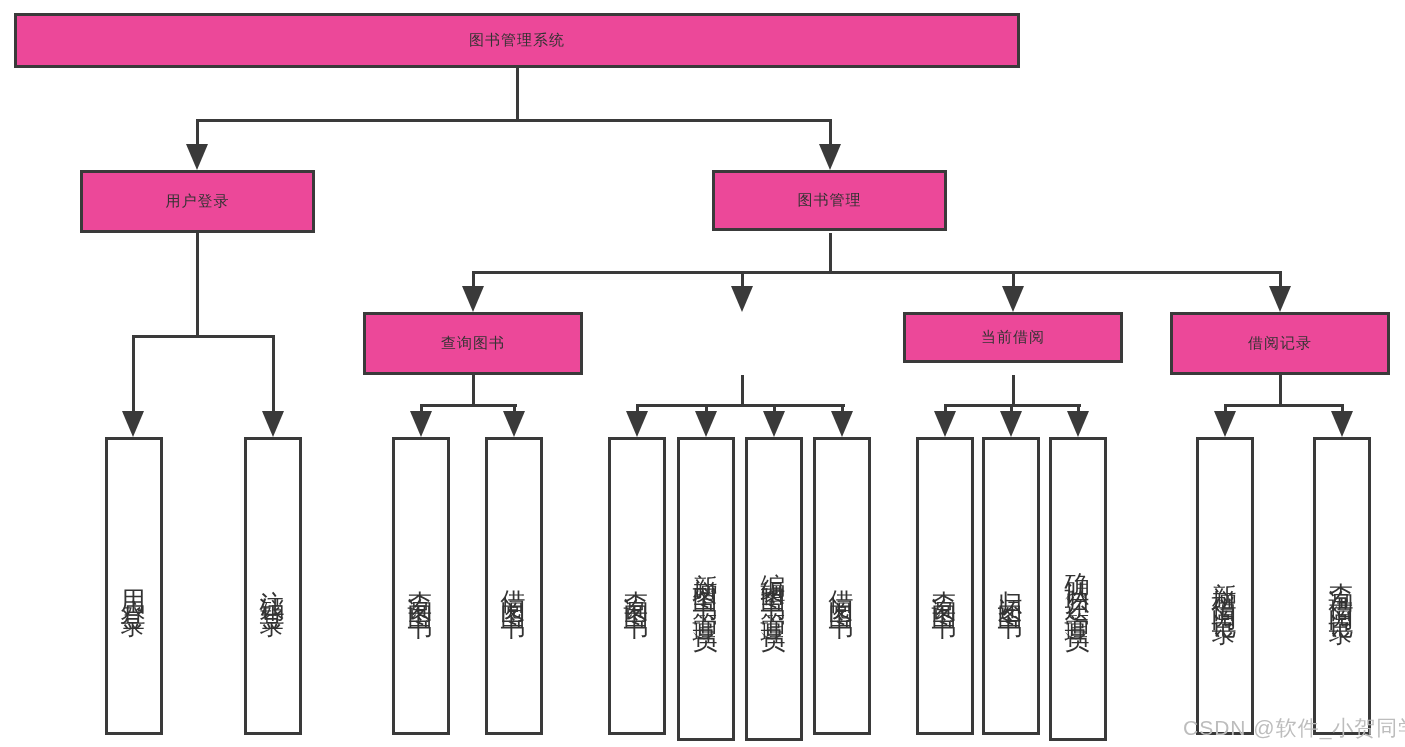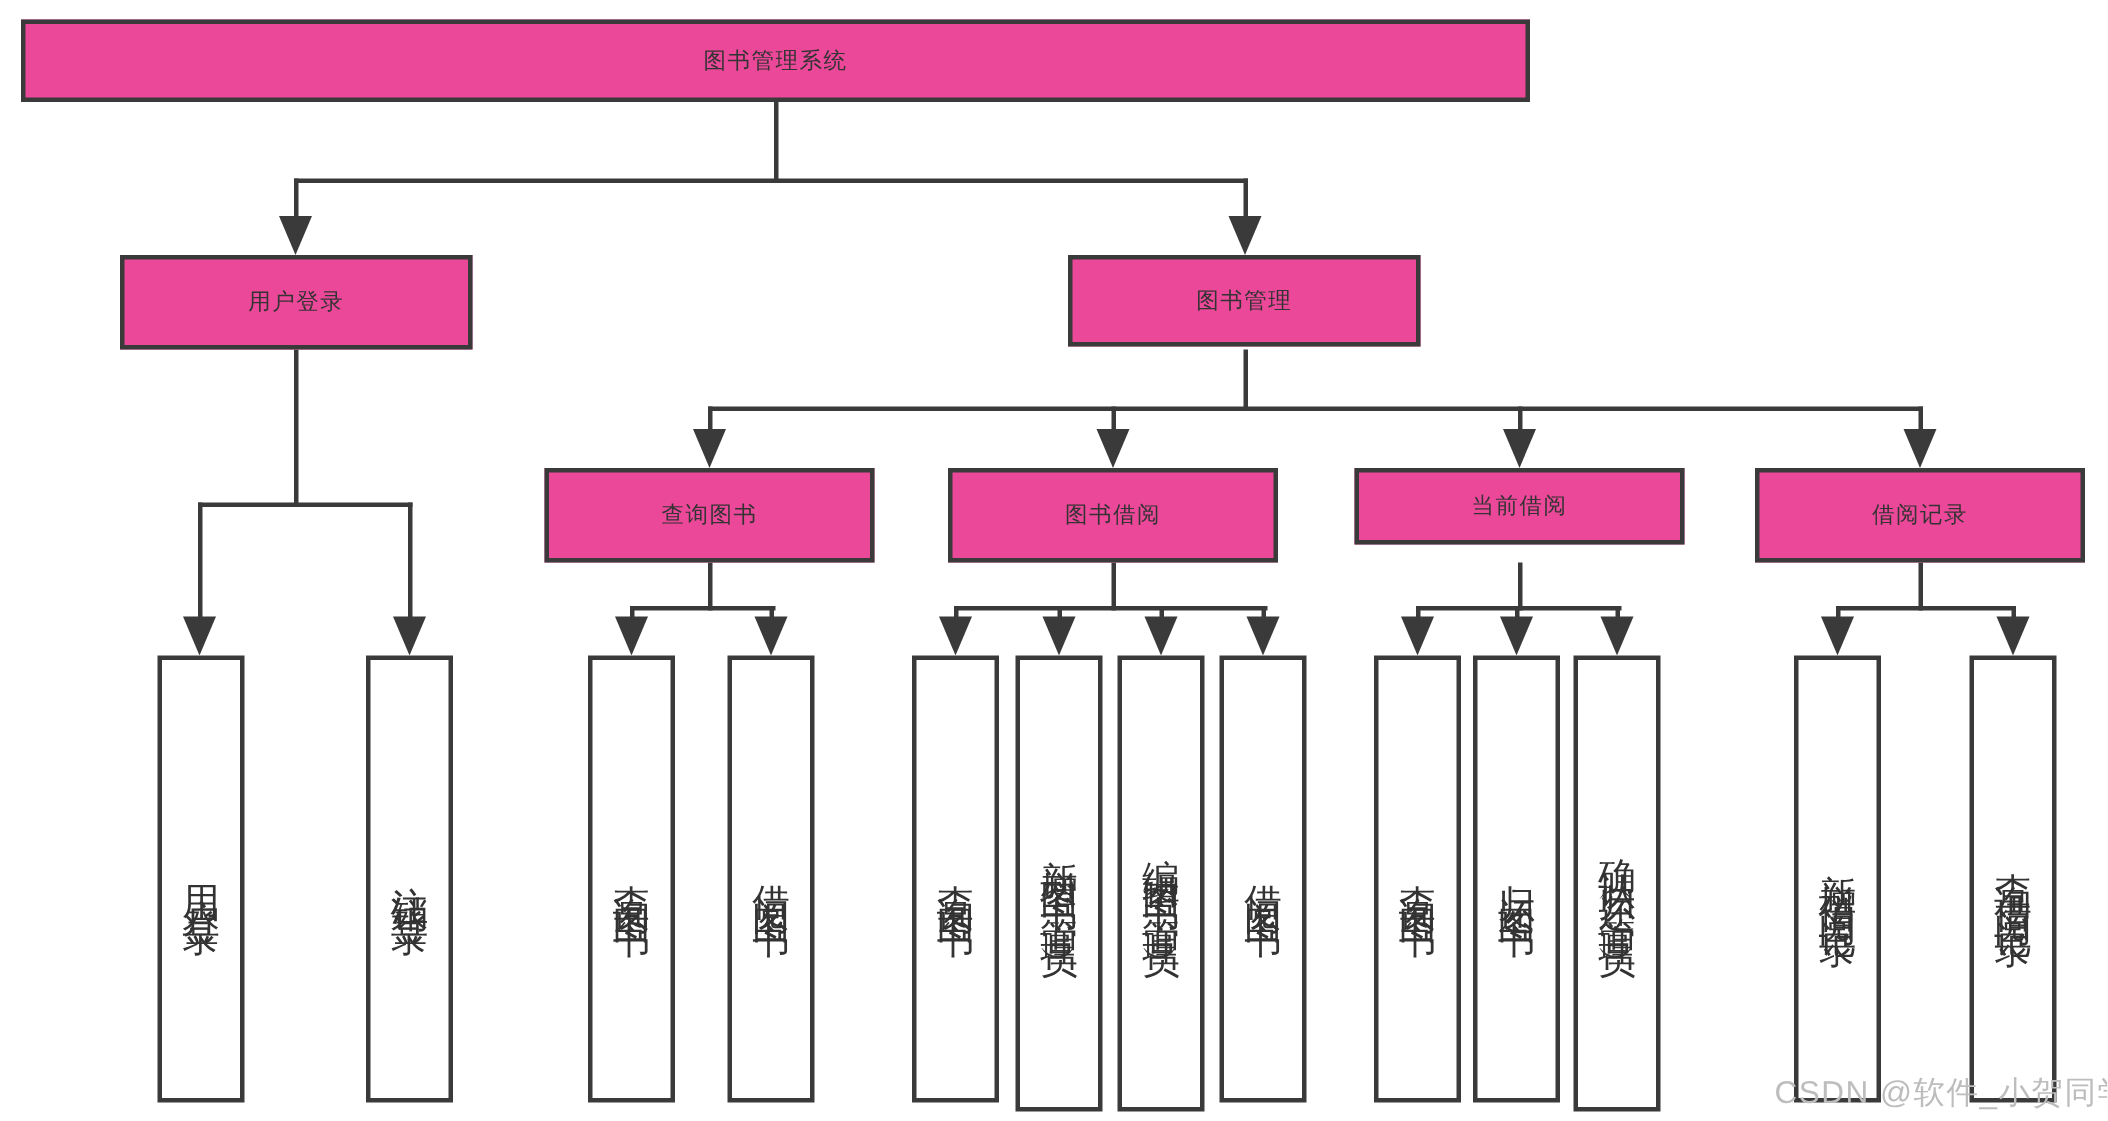--- a/index.html
+++ b/index.html
@@ -121,23 +121,20 @@
   <div class="hnode" style="left:80px;top:170px;width:235px;height:63px">
     <span>用户登录</span>
   </div>
   <div class="hnode" style="left:712px;top:170px;width:235px;height:61px">
     <span>图书管理</span>
   </div>
 
   <div class="hnode" style="left:363px;top:312px;width:220px;height:63px">
     <span>查询图书</span>
   </div>
-  <div class="hnode" style="left:632px;top:312px;width:220px;height:63px">
-    <span>图书借阅</span>
-  </div>
   <div class="hnode" style="left:903px;top:312px;width:220px;height:51px">
     <span>当前借阅</span>
   </div>
   <div class="hnode" style="left:1170px;top:312px;width:220px;height:63px">
     <span>借阅记录</span>
   </div>
 
   <div class="vnode" style="left:105px">
     <span>用户登录</span>
   </div>

